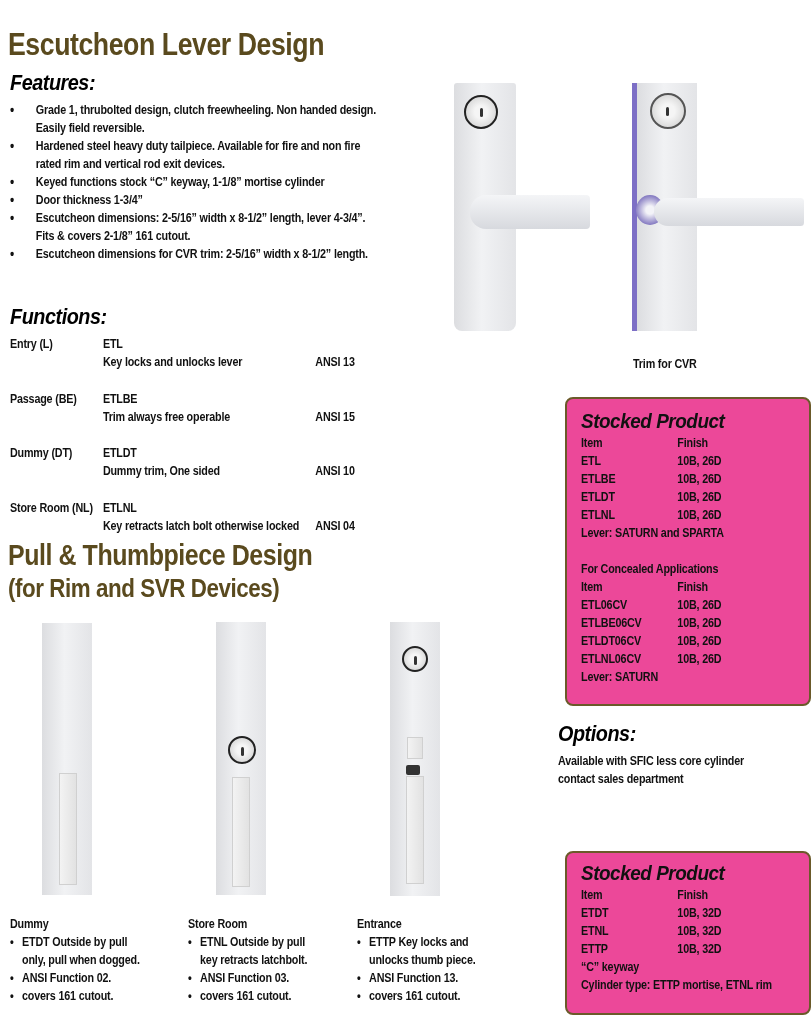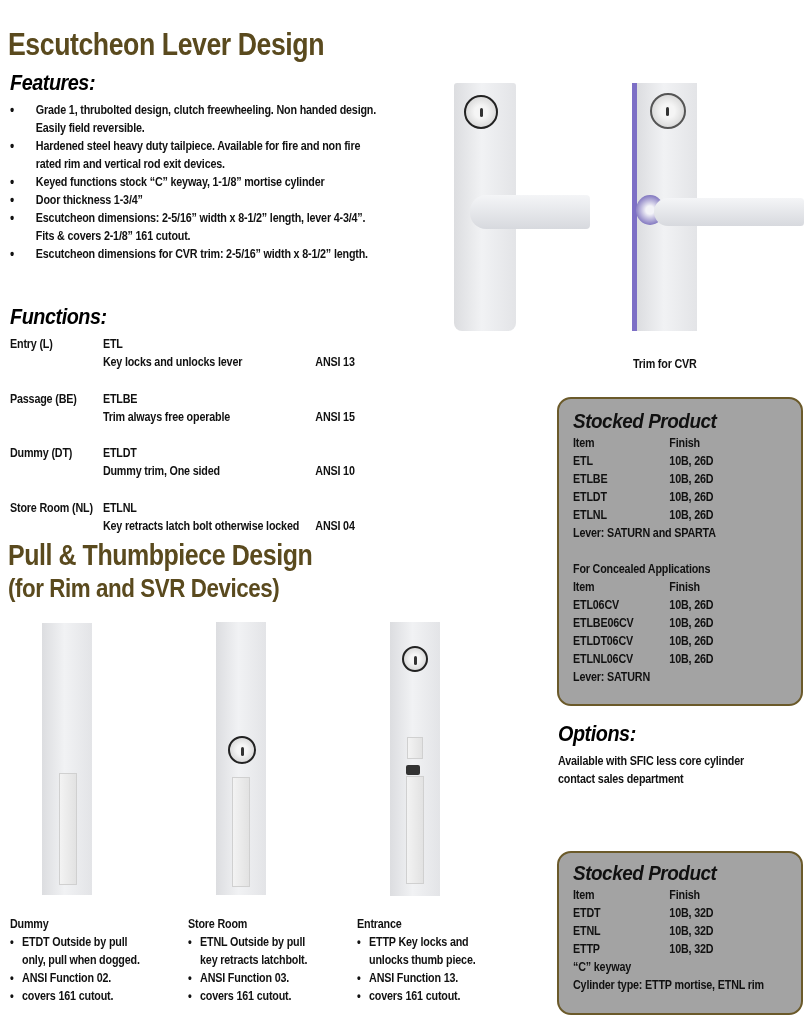--- a/index.html
+++ b/index.html
@@ -12,21 +12,21 @@
         font-size: 22px; letter-spacing: -0.5px; transform: scaleX(0.9); transform-origin: left top; white-space: nowrap; }
   .txt { font-size: 12.5px; line-height: 18px; transform: scaleX(0.86); transform-origin: left top; white-space: nowrap; font-weight: bold; letter-spacing: -0.2px; }
   ul.feat { list-style: none; margin: 0; padding: 0; }
   ul.feat li { position: relative; padding-left: 30px; }
   ul.feat li::before { content: "•"; position: absolute; left: 0; top: 0; font-size: 14px; }
   .fn-row { position: absolute; left: 10px; width: 430px; height: 40px; }
   .fn-row .name { position: absolute; left: 0; top: 0; }
   .fn-row .code { position: absolute; left: 108px; top: 0; }
   .fn-row .desc { position: absolute; left: 108px; top: 18px; }
   .fn-row .ansi { position: absolute; left: 355px; top: 18px; }
-  .box { position: absolute; border: 2px solid #6b5a2a; border-radius: 14px; background: #a3a3a3; }
+  .box { position: absolute; border: 2px solid #6b5a2a; border-radius: 8px; background: #ec4899; margin-left: 8px; }
   .box .title { font-family: "Liberation Sans", sans-serif; font-weight: bold; font-style: italic;
                 font-size: 21px; letter-spacing: -0.5px; transform: scaleX(0.9); transform-origin: left top; white-space: nowrap; }
   .box .row { position: relative; height: 18px; }
   .box .row .c1 { position: absolute; left: 0; }
   .box .row .c2 { position: absolute; left: 112px; }
   .plate { background: linear-gradient(90deg, #dcdde0 0%, #f1f2f4 45%, #e3e4e7 100%); }
   .lever { background: linear-gradient(180deg, #f4f5f7, #d7d9de); border-radius: 16px 4px 4px 16px; }
   .cyl { border-radius: 50%; border: 2px solid #222; background: radial-gradient(circle, #f5f5f5 30%, #c9c9c9 100%); }
   .cyl::after { content: ""; position: absolute; left: 45%; top: 38%; width: 3px; height: 9px; background: #333; border-radius: 2px; }
   .pull { background: linear-gradient(90deg, #f3f3f3, #e2e2e2); border: 1px solid #d0d0d0; }

